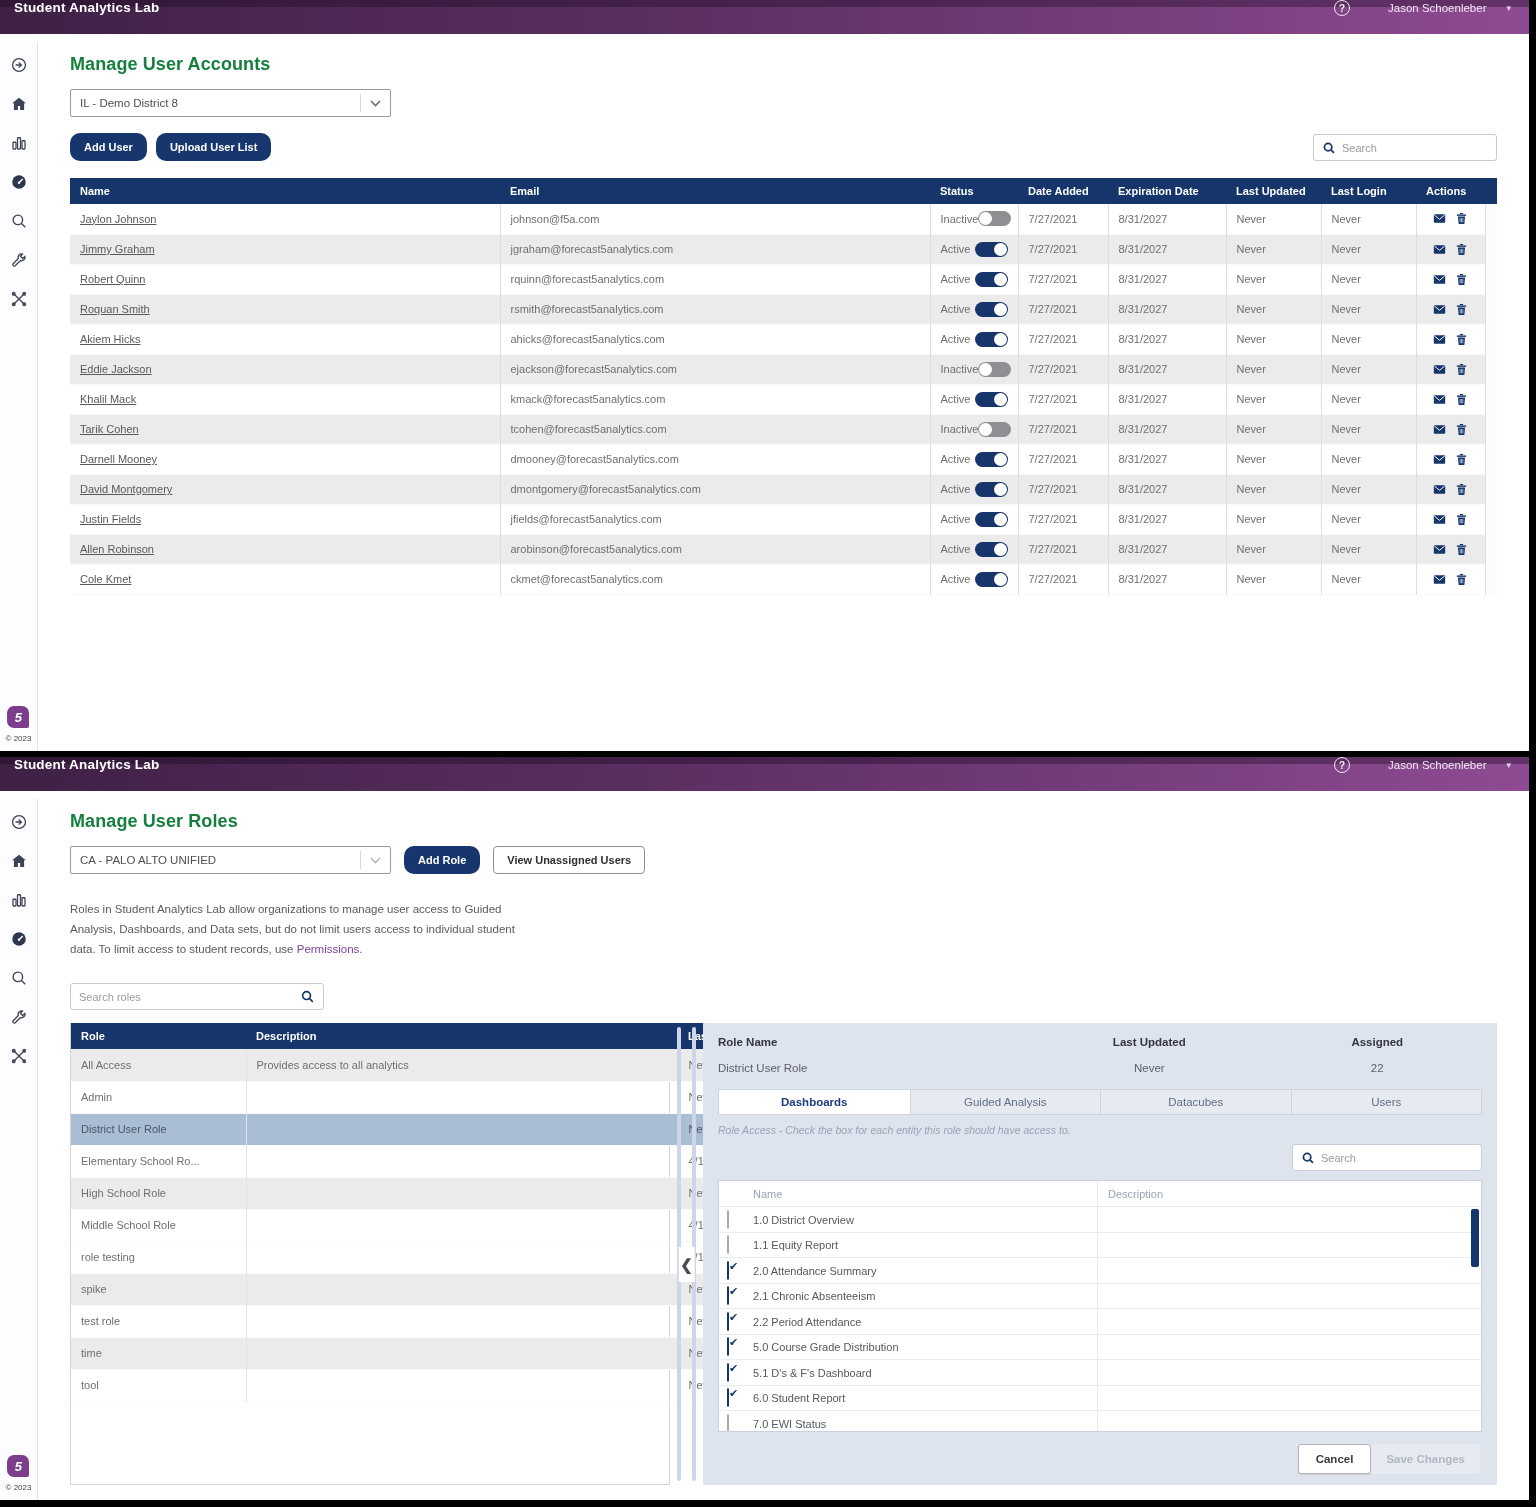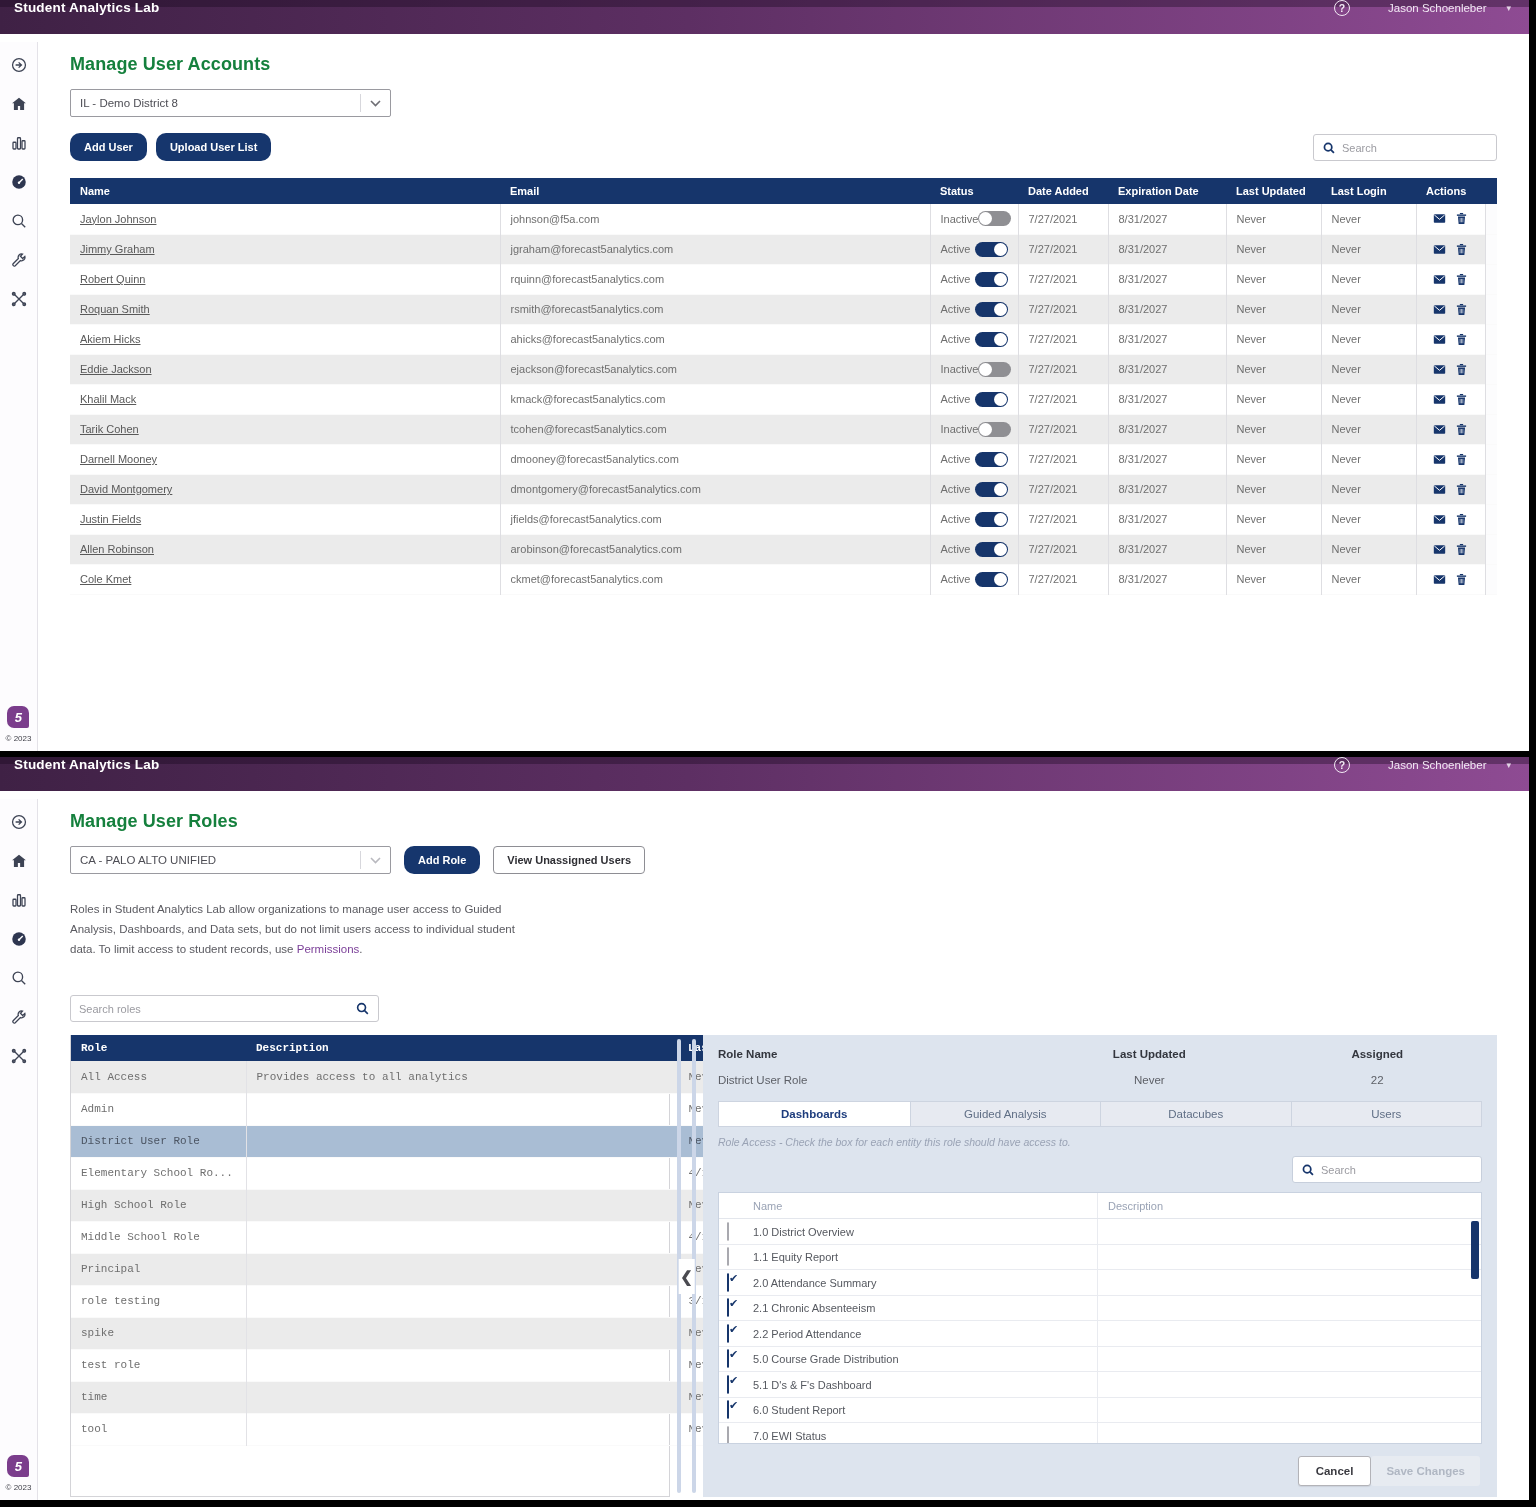--- a/index.html
+++ b/index.html
@@ -76,26 +76,26 @@
   .toggle.off::after { left:1px; }
   td.actions-cell .acts { display:flex; align-items:center; gap:9px; justify-content:center; }
   .act-icon { width:13px; height:13px; cursor:pointer; display:inline-block; }
   .act-icon svg { width:13px; height:13px; display:block; }
   td.scroll-col { background:#fcfcfd !important; border-left:1px solid #e2e2e6; }
   th.scroll-col { padding:0; }
 
   
   .roles-desc { margin-top:26px; width:458px; font-size:11.5px; color:#5a5a60; line-height:1.72; }
   .roles-desc a { color:#7b3f98; text-decoration:none; cursor:pointer; }
-  .search-roles { margin-top:36px; width:309px; }
+  .search-roles { margin-top:24px; width:254px; }
   .search-roles input { order:0; }
   .search-roles .mag { order:1; }
 
   .panels { display:flex; margin-top:13px; align-items:stretch; height:462px; }
-  .left-panel { width:600px; background:#fff; border:1px solid #d4d4d8; border-top:none;font-family:Liberation Mono, monospace; }
+  .left-panel { width:600px; background:#fff; border:1px solid #d4d4d8; border-top:none; }
   table.roles { border-collapse:collapse; width:100%; table-layout:fixed; }
   table.roles th { background:#16356b; color:#fff; font-size:11px; font-weight:bold; text-align:left; padding:7px 10px; }
   table.roles td { font-size:11px; color:#6f6f6f; padding:0 10px; height:32px; border-left:1px solid #e2e2e6; white-space:nowrap; overflow:hidden; }
   table.roles td:first-child { border-left:none; }
   table.roles tr.alt td { background:#ebebeb; }
   table.roles tr.selected td { background:#a9bdd4; color:#4c5563; }
   table.roles tbody tr { border-bottom:1px solid #fafafa; cursor:pointer; }
 
   .splitter { width:33px; position:relative; }
   .splitter::before, .splitter::after { content:""; position:absolute; top:4px; bottom:4px; width:4px; background:#ccd6e8; border-radius:2px; }
@@ -835,25 +835,20 @@
                 </tr>
                 <tr class="alt">
                   <td>High School Role</td>
                   <td></td>
                   <td>Never</td>
                 </tr>
                 <tr class="">
                   <td>Middle School Role</td>
                   <td></td>
                   <td>4/12/23</td>
-                </tr>
-                <tr class="alt">
-                  <td>Principal</td>
-                  <td></td>
-                  <td>Never</td>
                 </tr>
                 <tr class="">
                   <td>role testing</td>
                   <td></td>
                   <td>3/14/23</td>
                 </tr>
                 <tr class="alt">
                   <td>spike</td>
                   <td></td>
                   <td>Never</td>

